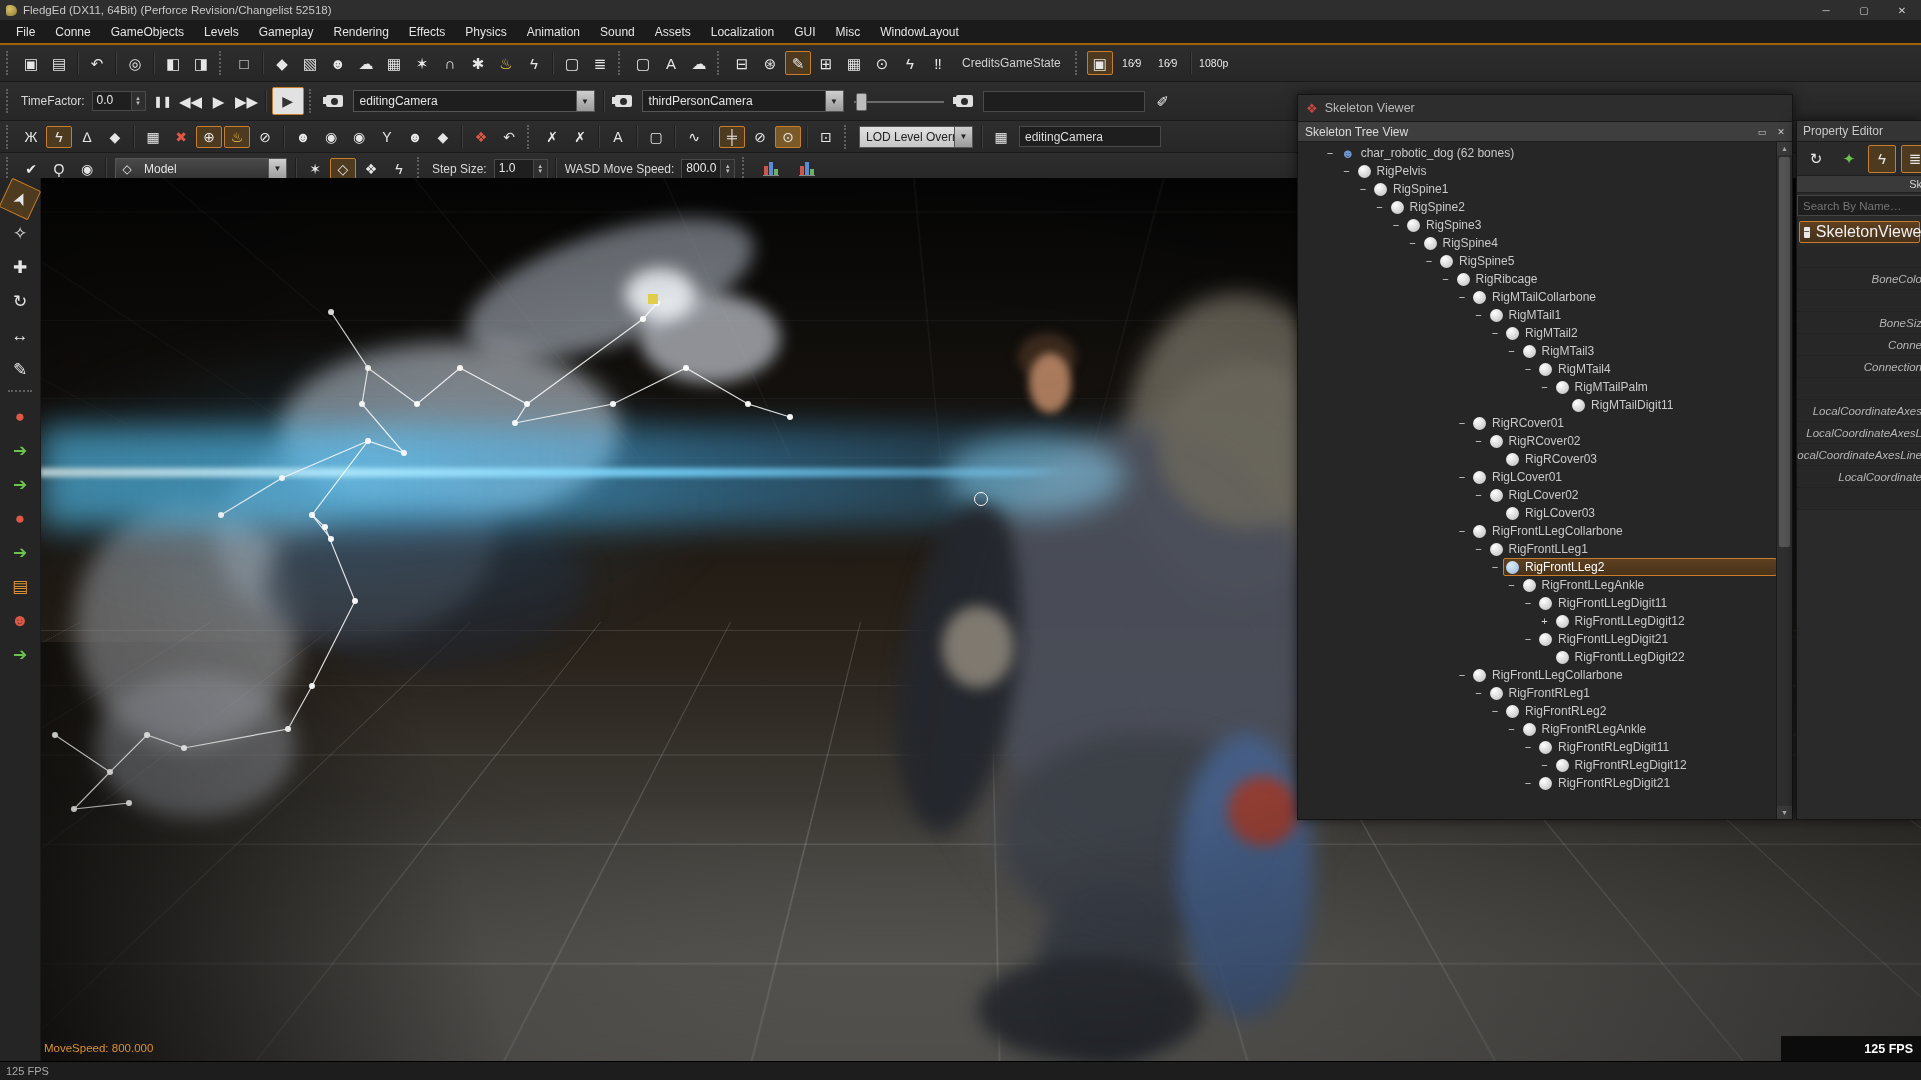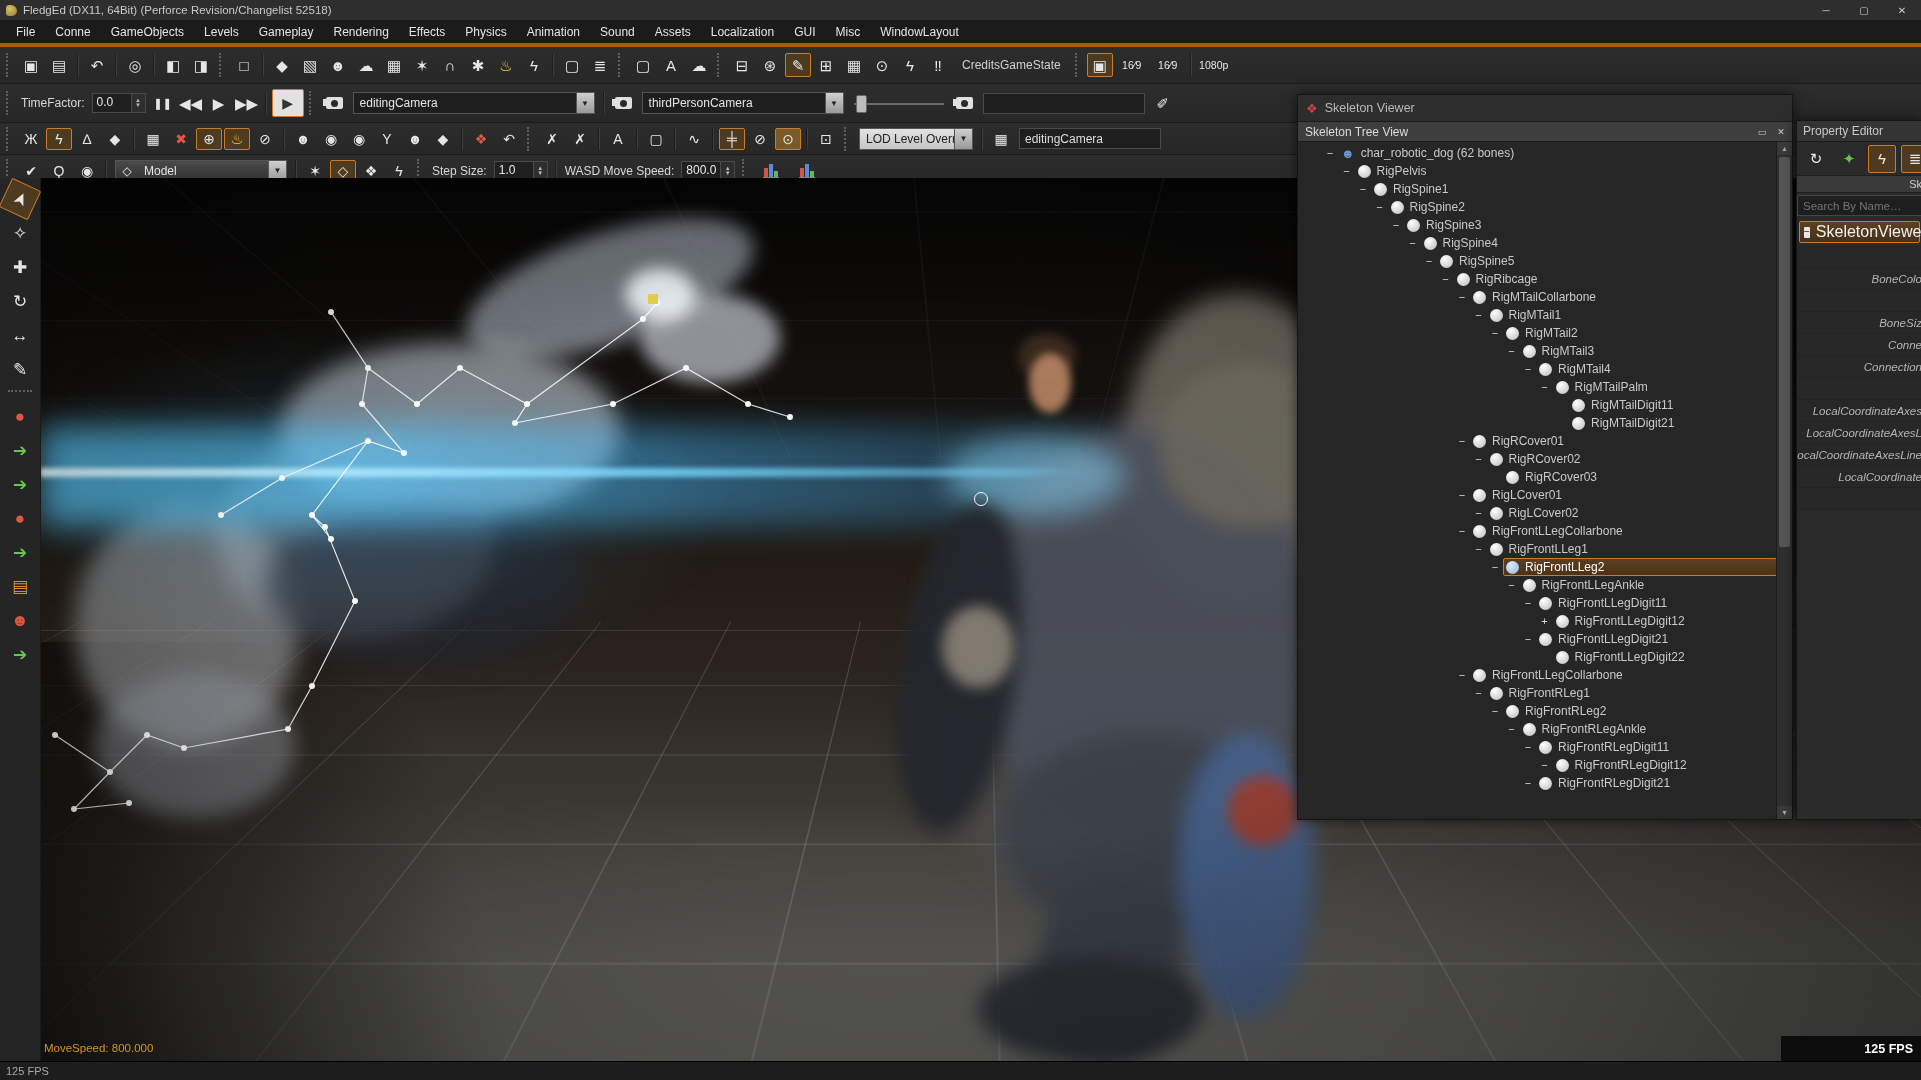--- a/index.html
+++ b/index.html
@@ -7,21 +7,21 @@
   body{position:relative;color:#ddd;font-size:12px;}
 
   
   .titlebar{height:20px;background:#2e2e2e;display:flex;align-items:center;border-bottom:1px solid #1a1a1a;}
   .appicon{width:11px;height:11px;margin:0 6px 0 6px;background:radial-gradient(circle at 35% 35%,#d8c268,#8d7a36);border-radius:3px 6px 5px 3px;}
   .titletext{color:#c8c8c8;font-size:11.5px;}
   .winbtns{margin-left:auto;display:flex;height:100%;}
   .winbtn{width:38px;height:100%;display:flex;align-items:center;justify-content:center;color:#cfcfcf;font-size:10px;cursor:default;}
 
   
-  .menubar{height:22px;background:#1b1b1b;display:flex;align-items:center;padding-left:6px;border-bottom:4px solid #a16207;}
+  .menubar{height:22px;background:#1b1b1b;display:flex;align-items:center;padding-left:6px;border-bottom:2px solid #a16207;}
   .menu-item{padding:3px 10px;color:#e4e4e4;font-size:12px;}
 
   
   .toolbar{background:linear-gradient(#2d2d2d,#272727);display:flex;align-items:center;border-bottom:1px solid #1a1a1a;padding-left:2px;}
   .t1{height:36px;} .t2{height:38px;} .t3{height:31px;} .t4{height:31px;}
   .icon{min-width:24px;height:22px;display:inline-flex;align-items:center;justify-content:center;color:#e6e6e6;
     font-size:15px;margin:0 1px;border-radius:2px;border:1px solid transparent;line-height:1;}
   .t3 .icon,.t4 .icon{height:20px;font-size:14px;}
   .icon.small{font-size:11px;}
   .icon.wide{min-width:32px;font-size:10.5px;letter-spacing:0;}
@@ -555,27 +555,20 @@
             <span class="tree-label">RigMTailPalm</span>
           </span>
         </div>
         <div class="tree-row" style="padding-left: 255px;">
           <span class="toggle"></span>
           <span class="row-body">
             <span class="bone-ic"></span>
             <span class="tree-label">RigMTailDigit11</span>
           </span>
         </div>
-        <div class="tree-row" style="padding-left: 255px;">
-          <span class="toggle"></span>
-          <span class="row-body">
-            <span class="bone-ic"></span>
-            <span class="tree-label">RigMTailDigit21</span>
-          </span>
-        </div>
         <div class="tree-row" style="padding-left: 156px;">
           <span class="toggle">−</span>
           <span class="row-body">
             <span class="bone-ic"></span>
             <span class="tree-label">RigRCover01</span>
           </span>
         </div>
         <div class="tree-row" style="padding-left: 172.5px;">
           <span class="toggle">−</span>
           <span class="row-body">
@@ -595,20 +588,27 @@
           <span class="row-body">
             <span class="bone-ic"></span>
             <span class="tree-label">RigLCover01</span>
           </span>
         </div>
         <div class="tree-row" style="padding-left: 172.5px;">
           <span class="toggle">−</span>
           <span class="row-body">
             <span class="bone-ic"></span>
             <span class="tree-label">RigLCover02</span>
+          </span>
+        </div>
+        <div class="tree-row" style="padding-left: 189px;">
+          <span class="toggle"></span>
+          <span class="row-body">
+            <span class="bone-ic"></span>
+            <span class="tree-label">RigLCover03</span>
           </span>
         </div>
         <div class="tree-row" style="padding-left: 156px;">
           <span class="toggle">−</span>
           <span class="row-body">
             <span class="bone-ic"></span>
             <span class="tree-label">RigFrontLLegCollarbone</span>
           </span>
         </div>
         <div class="tree-row" style="padding-left: 172.5px;">

